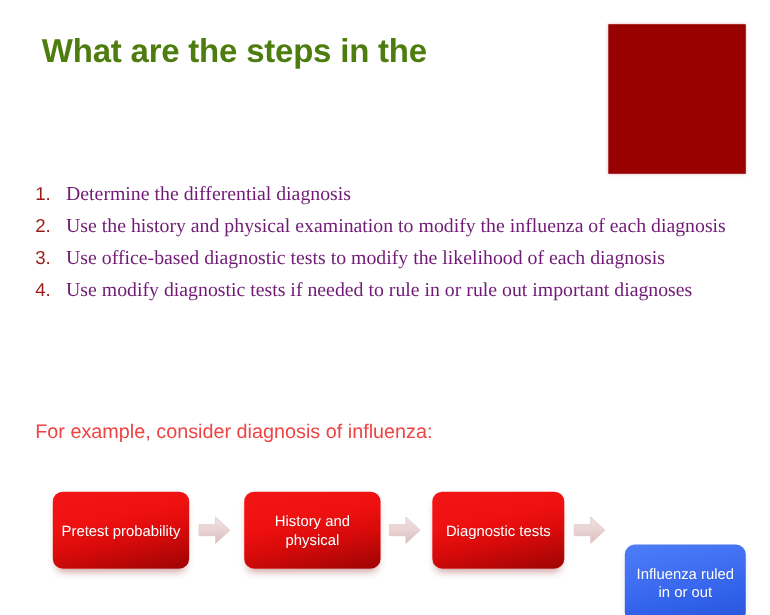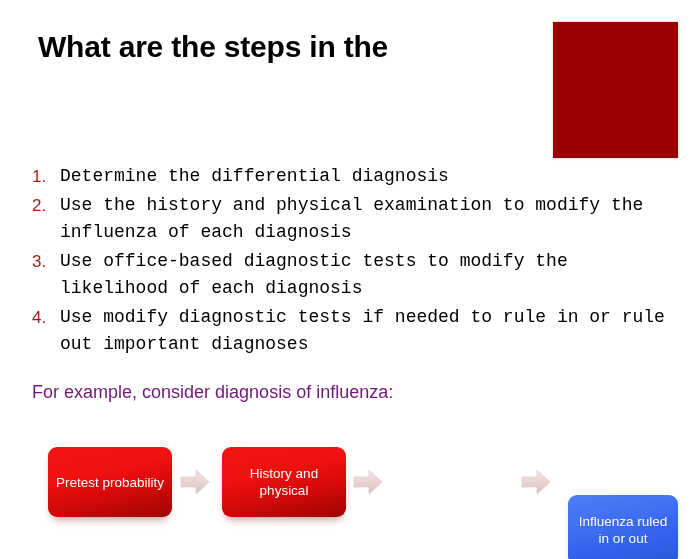--- a/index.html
+++ b/index.html
@@ -28,21 +28,21 @@
     left: 38px;
     top: 28px;
     width: 490px;
   }
   .title-line {
     font-family: "Liberation Sans", sans-serif;
     font-weight: bold;
     font-size: 30px;
     line-height: 38px;
     letter-spacing: -0.2px;
-    color: #000000;
+    color: #4d7c0f;
     white-space: nowrap;
   }
 
   
   .red-square {
     position: absolute;
     left: 553px;
     top: 22px;
     width: 125px;
     height: 136px;
@@ -68,32 +68,32 @@
     line-height: 27px;
     color: #9e1a1a;
     font-family: "Liberation Sans", sans-serif;
     text-align: left;
     padding-left: 2px;
   }
   .list-text {
     flex: 1 1 auto;
     font-size: 18px;
     line-height: 27px;
-    color: #000000;
-    font-family: Liberation Mono, monospace;
+    color: #701a75;
+    font-family: Liberation Serif, serif;
   }
 
   
   .example-line {
     position: absolute;
     left: 32px;
     top: 379px;
     font-size: 18px;
     line-height: 27px;
-    color: #701a75;
+    color: #ef4444;
     font-family: "Liberation Sans", sans-serif;
   }
 
   
   .flow {
     position: absolute;
     left: 0;
     top: 440px;
     width: 700px;
     height: 100px;
@@ -199,20 +199,23 @@
           <linearGradient id="ag2" x1="0" y1="0" x2="0" y2="1">
             <stop offset="0%" stop-color="#f2e2e2"></stop>
             <stop offset="50%" stop-color="#e9d2d2"></stop>
             <stop offset="100%" stop-color="#d9bcbc"></stop>
           </linearGradient>
         </defs>
         <path d="M1 9 H16 V2 L29 14 L16 26 V19 H1 Z" fill="url(#ag2)" stroke="#e3cccc" stroke-width="0.8"></path>
       </svg>
     </div>
 
+    <div class="flow-box red" style="left:393px; width:120px;">
+      <span class="label">Diagnostic tests</span>
+    </div>
 
     <div class="flow-arrow" style="left:521px;">
       <svg viewBox="0 0 30 28" xmlns="http://www.w3.org/2000/svg">
         <defs>
           <linearGradient id="ag3" x1="0" y1="0" x2="0" y2="1">
             <stop offset="0%" stop-color="#f2e2e2"></stop>
             <stop offset="50%" stop-color="#e9d2d2"></stop>
             <stop offset="100%" stop-color="#d9bcbc"></stop>
           </linearGradient>
         </defs>

